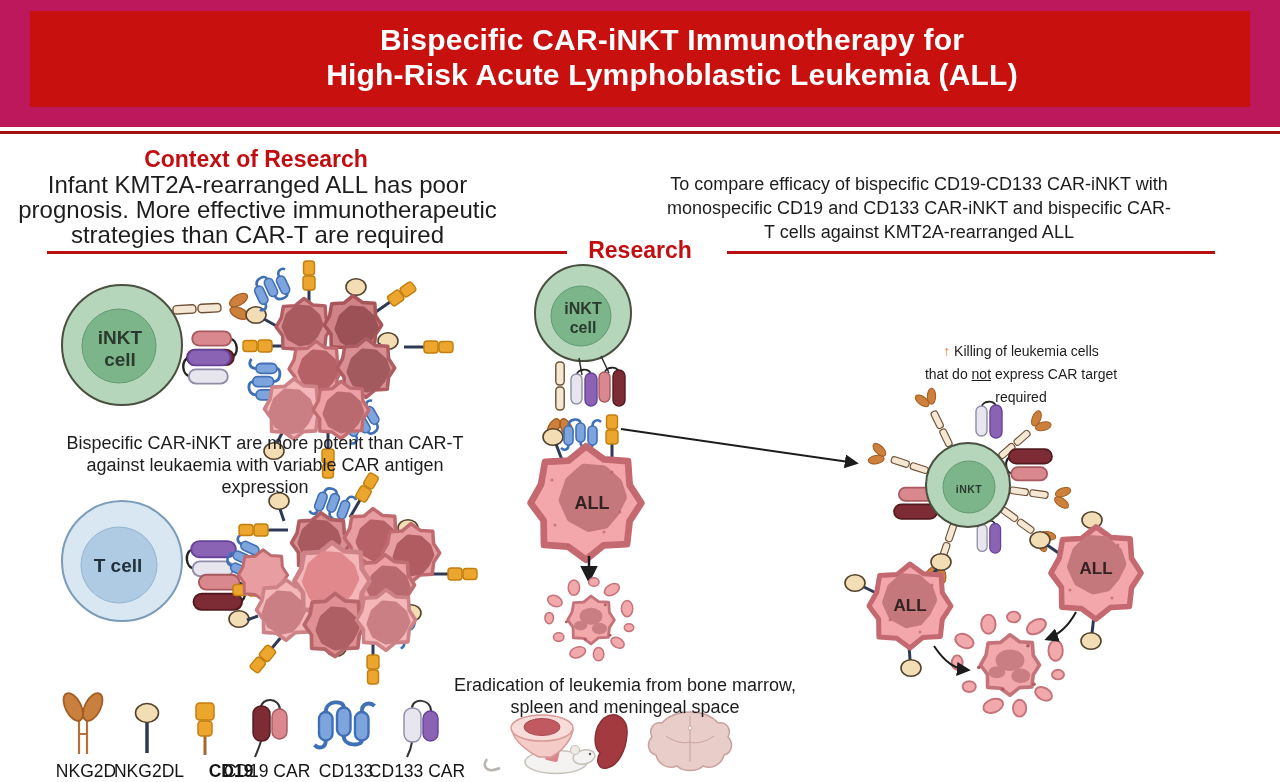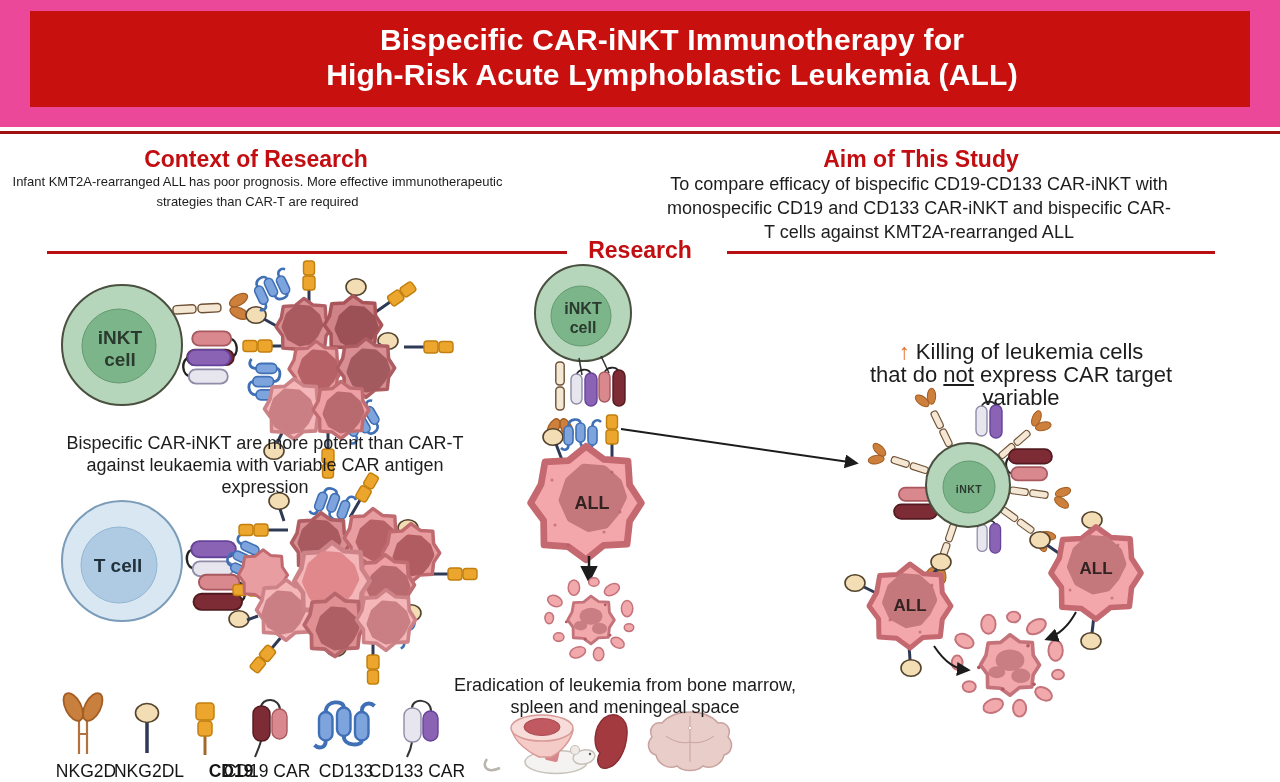--- a/index.html
+++ b/index.html
@@ -1,26 +1,26 @@
 <!DOCTYPE html>
 <html><head>
 <meta charset="utf-8">
 <style>
   html,body{margin:0;padding:0;background:#fff;}
   .canvas{position:relative;width:1280px;height:782px;background:#ffffff;overflow:hidden;
           font-family:"Liberation Sans",sans-serif;color:#1d1d1d;}
   
-  .banner{position:absolute;left:0;top:0;width:1280px;height:127px;background:#ec4899;}
+  .banner{position:absolute;left:0;top:0;width:1280px;height:127px;background:#be185d;}
   .banner-inner{position:absolute;left:30px;top:11px;width:1220px;height:96px;background:#c8100f;}
   .banner-title{position:absolute;left:64px;top:22px;width:1216px;text-align:center;
                 color:#ffffff;font-weight:bold;font-size:30px;line-height:35px;letter-spacing:.2px;}
   .banner-rule{position:absolute;left:0;top:131px;width:1280px;height:3px;background:#a01013;}
   
   .sec-head{position:absolute;text-align:center;color:#c20d11;font-weight:bold;font-size:23px;}
-  .body-text{position:absolute;text-align:center;font-size:13px;line-height:20px;color:#1d1d1d;}
+  .body-text{position:absolute;text-align:center;font-size:24px;line-height:25px;color:#1d1d1d;}
   .findings-line{position:absolute;top:247px;height:3px;background:#b90f12;}
   
   .cell-label{position:absolute;text-align:center;font-weight:600;color:#2a3a2e;}
   .orange{color:#e4702e;font-weight:bold;}
   .u{text-decoration:underline;}
   .legend-label{position:absolute;top:757px;transform:translateX(-50%);font-size:17.5px;color:#151515;white-space:nowrap;}
   .legend-label.bold{font-weight:bold;margin-left:24px;}
   svg{position:absolute;left:0;top:0;}
   .txt-layer{position:absolute;left:0;top:4px;width:1280px;height:782px;pointer-events:none;}
 </style>
@@ -323,21 +323,20 @@
       <path d="M934,646 C946,664 956,669 968,670" fill="none" stroke="#1c1c1c" stroke-width="2" marker-end="url(#ah)"></path>
       <path d="M1076,612 C1068,627 1058,635 1047,639" fill="none" stroke="#1c1c1c" stroke-width="2" marker-end="url(#ah)"></path>
     </g>
   </svg>
 
   <div class="txt-layer">
 
     <div class="sec-head" style="left:0px;top:142px;width:512px;">Context of Research</div>
     <div class="body-text" style="left:0px;top:168px;width:515px;">Infant KMT2A-rearranged ALL has poor prognosis. More effective immunotherapeutic strategies than CAR-T are required</div>
 
-    <div class="sec-head" style="left:665px;top:142px;width:512px;">Aim of This Study</div>
     <div class="body-text" style="left:663px;top:168px;width:512px;font-size:18px;line-height:24px;">To compare efficacy of bispecific CD19-CD133 CAR-iNKT with monospecific CD19 and CD133 CAR-iNKT and bispecific CAR-T cells against KMT2A-rearranged ALL</div>
 
     <div class="findings-line" style="left:47px;width:520px;"></div>
     <div class="sec-head" style="left:575px;top:233px;width:130px;">Research</div>
     <div class="findings-line" style="left:727px;width:488px;"></div>
 
     <div class="cell-label" style="left:60px;top:323px;width:120px;font-size:19px;line-height:22px;">
       <div>iNKT</div>
       <div>cell</div>
     </div>
@@ -349,24 +348,24 @@
     <div class="cell-label" style="left:543px;top:295px;width:80px;font-size:16px;line-height:19px;">
       <div>iNKT</div>
       <div>cell</div>
     </div>
 
 
     <div class="cell-label" style="left:552px;top:489px;width:80px;font-size:18px;color:#332222;">ALL</div>
 
     <div class="body-text" style="left:430px;top:670px;width:390px;font-size:18px;line-height:22px;">Eradication of leukemia from bone marrow, spleen and meningeal space</div>
 
-    <div class="body-text" style="left:862px;top:336px;width:318px;font-size:22px;line-height:23px;">
+    <div class="body-text" style="left:862px;top:336px;width:318px;font-size:14px;line-height:23px;">
       <div><span class="orange">↑ </span><span>Killing of leukemia cells</span></div>
       <div><span>that do </span><span class="u">not</span><span> express CAR target</span></div>
-      <div>variable</div>
+      <div>required</div>
     </div>
 
     <div class="cell-label" style="left:938px;top:479px;width:62px;font-size:10.5px;letter-spacing:0.5px;font-weight:bold;">iNKT</div>
     <div class="cell-label" style="left:1064px;top:555px;width:64px;font-size:17px;color:#332222;">ALL</div>
     <div class="cell-label" style="left:880px;top:592px;width:60px;font-size:17px;color:#332222;">ALL</div>
 
     <span class="legend-label" style="left:86px;">NKG2D</span>
     <span class="legend-label" style="left:149px;">NKG2DL</span>
     <span class="legend-label bold" style="left:207px;">CD19</span>
     <span class="legend-label" style="left:267px;">CD19 CAR</span>

